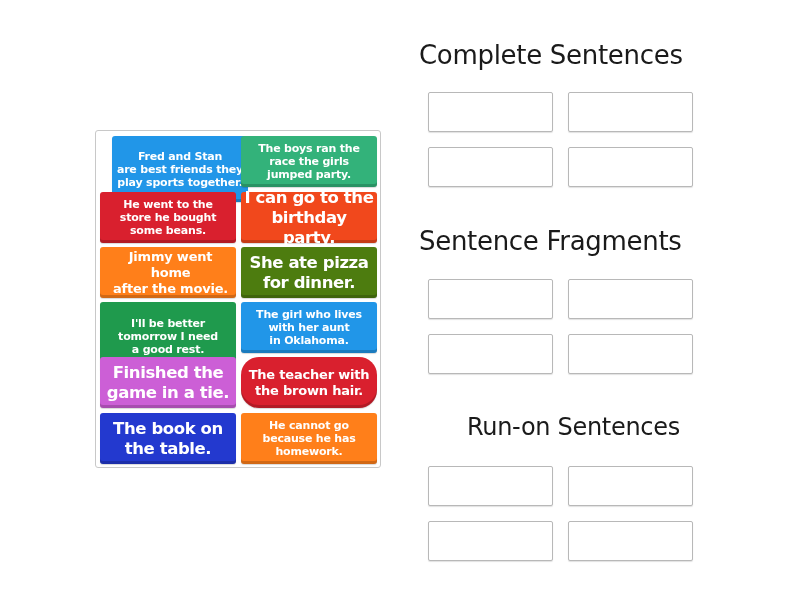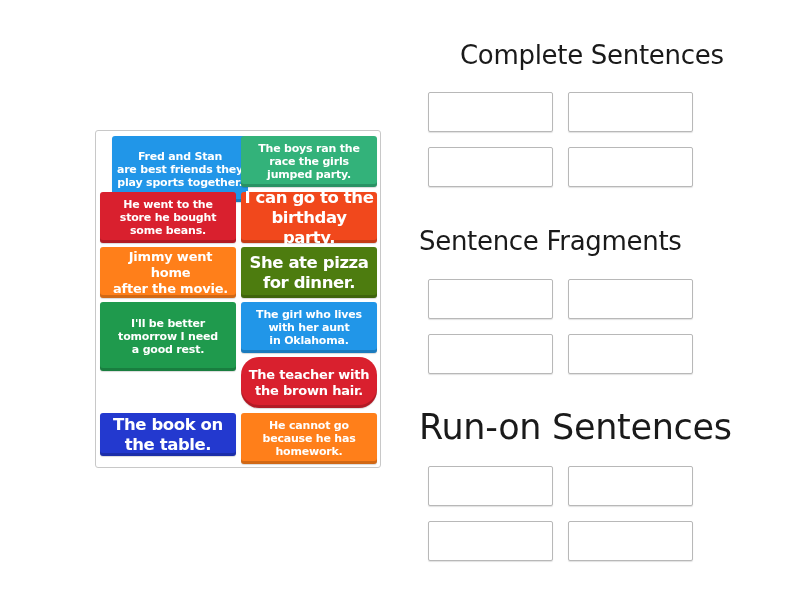--- a/index.html
+++ b/index.html
@@ -95,41 +95,43 @@
     <div class="tile large" style="left: 145px; top: 116px; height: 51px; background: #4d7c0f;">She ate pizza
 for dinner.</div>
 
     <div class="tile small" style="left: 4px; top: 171px; height: 69px; background: rgb(31, 154, 77);">I'll be better
 tomorrow I need
 a good rest.</div>
     <div class="tile small" style="left: 145px; top: 171px; height: 51px; background: rgb(33, 150, 232);">The girl who lives
 with her aunt
 in Oklahoma.</div>
 
+    <div class="tile large" style="left: 4px; top: 226px; height: 51px; background: rgb(204, 95, 214);">Finished the
+game in a tie.</div>
     <div class="tile medium" style="left: 145px; top: 226px; height: 51px; background: rgb(217, 32, 46); border-radius: 18px;">The teacher with
 the brown hair.</div>
 
-    <div class="tile large" style="left: 4px; top: 282px; height: 43px; background: rgb(35, 57, 207);">The book on
+    <div class="tile large" style="left: 4px; top: 282px; height: 51px; background: rgb(35, 57, 207);">The book on
 the table.</div>
     <div class="tile small" style="left: 145px; top: 282px; height: 51px; background: rgb(255, 127, 26);">He cannot go
 because he has
 homework.</div>
   </div>
 
-  <h2 class="group-title" style="top:40px;margin-left:41px;">Complete Sentences</h2>
+  <h2 class="group-title" style="top:40px;">Complete Sentences</h2>
   <div class="drop-slot" style="left:428px; top:92px;"></div>
   <div class="drop-slot" style="left:568px; top:92px;"></div>
   <div class="drop-slot" style="left:428px; top:147px;"></div>
   <div class="drop-slot" style="left:568px; top:147px;"></div>
 
   <h2 class="group-title" style="top:226px;">Sentence Fragments</h2>
   <div class="drop-slot" style="left:428px; top:279px;"></div>
   <div class="drop-slot" style="left:568px; top:279px;"></div>
   <div class="drop-slot" style="left:428px; top:334px;"></div>
   <div class="drop-slot" style="left:568px; top:334px;"></div>
 
-  <h2 class="group-title" style="top:412px; font-size:35px;">Run-on Sentences</h2>
+  <h2 class="group-title" style="top:412px; font-size:24px;margin-left:48px;">Run-on Sentences</h2>
   <div class="drop-slot" style="left:428px; top:466px;"></div>
   <div class="drop-slot" style="left:568px; top:466px;"></div>
   <div class="drop-slot" style="left:428px; top:521px;"></div>
   <div class="drop-slot" style="left:568px; top:521px;"></div>
 
 </div>
 
 </body></html>

